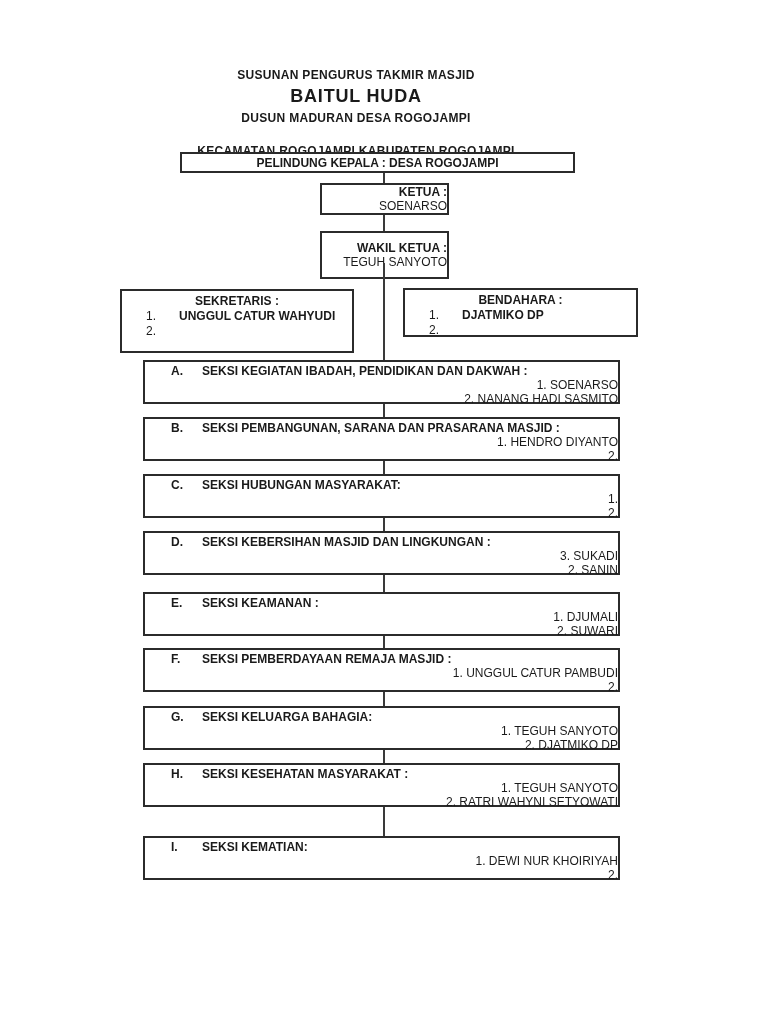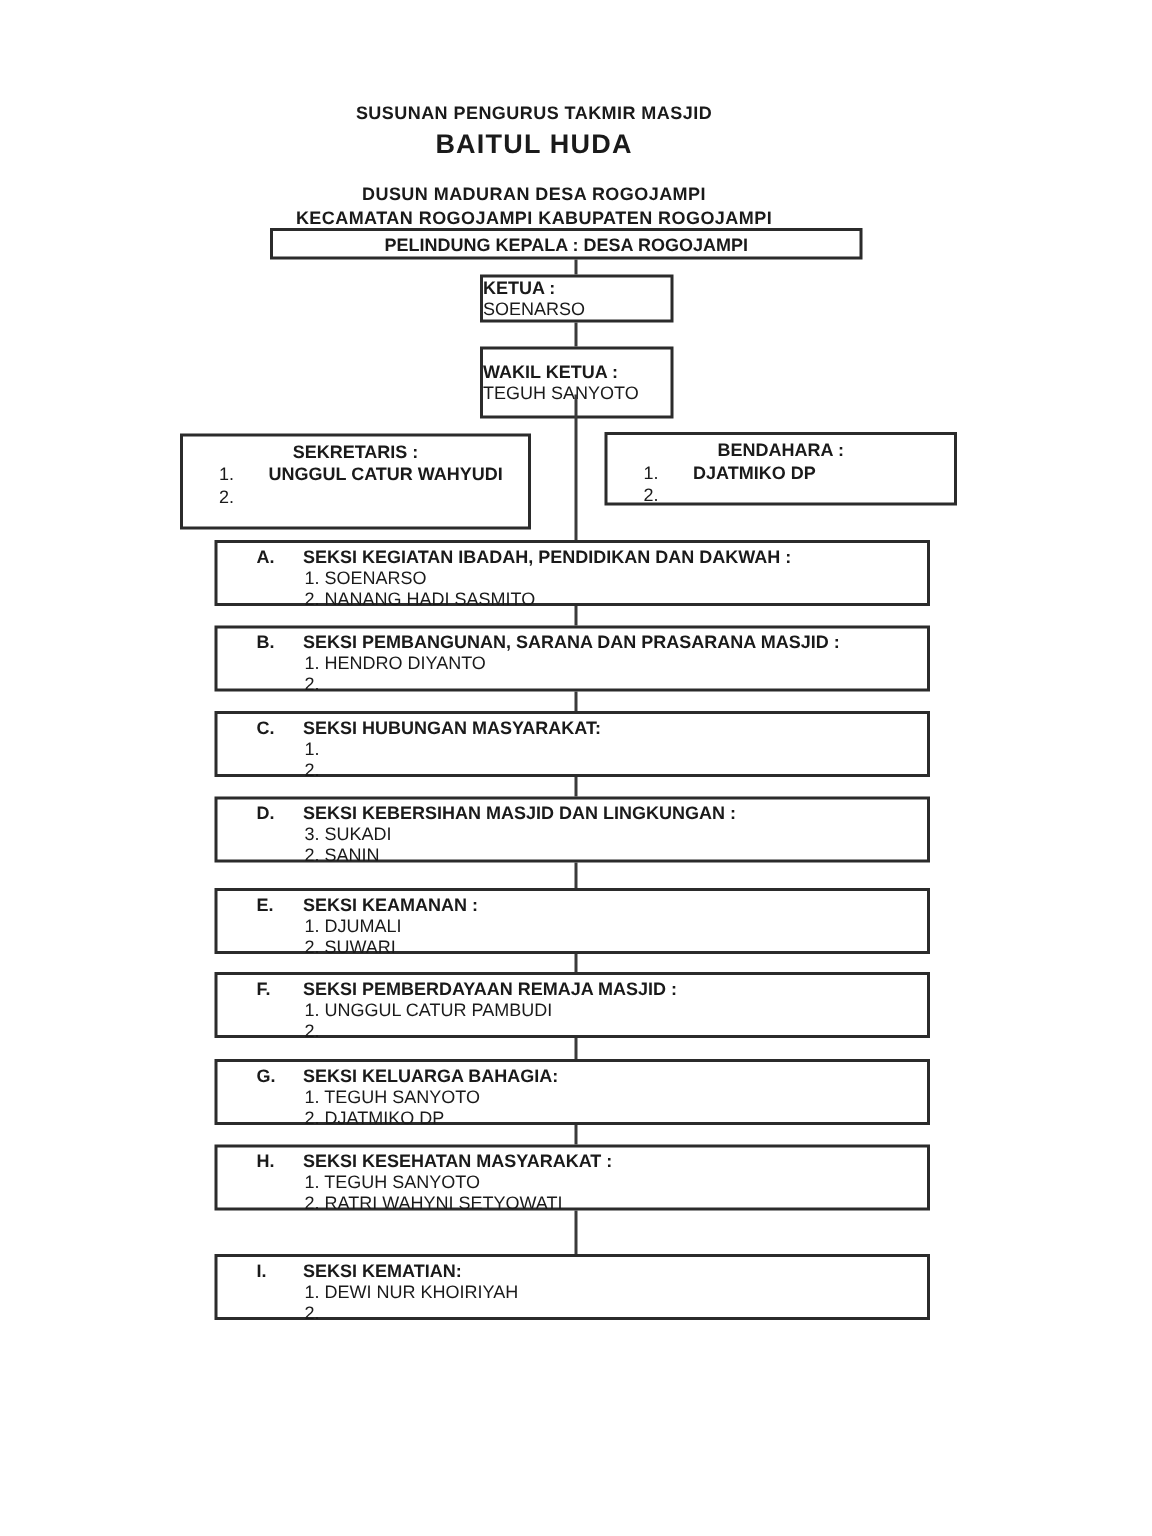--- a/index.html
+++ b/index.html
@@ -17,40 +17,40 @@
   }
   
   .doc-header {
     position: absolute;
     top: 68px; left: 0; width: 712px;
     text-align: center;
     line-height: 1.25;
   }
   .t1 { font-size: 12px; font-weight: bold; letter-spacing: .3px; }
   .t2 { font-size: 18px; font-weight: bold; letter-spacing: .8px; margin-top: 2px; }
-  .t3 { font-size: 12px; font-weight: bold; letter-spacing: .3px; margin-top: 14px; }
-  .t4 { font-size: 12px; font-weight: bold; letter-spacing: .3px; margin-top: 1px; }
+  .t3 { font-size: 12px; font-weight: bold; letter-spacing: .3px; margin-top: 3px; }
+  .t4 { font-size: 12px; font-weight: bold; letter-spacing: .3px; text-decoration: underline; margin-top: 18px; }
 
   
   .obox {
     position: absolute;
     background: #ffffff;
     border: 2px solid #2b2b2b;
     box-sizing: border-box;
     font-size: 12px;
   }
 
   .pelindung {
     left: 180px; top: 152px; width: 395px; height: 21px;
     display: flex; align-items: center; justify-content: center;
     font-weight: bold;
   }
 
   .small-center {
-    text-align: left;
+    text-align: right;
     display: flex; flex-direction: column; justify-content: center;
     line-height: 14px;
   }
   .ketua  { left: 320px; top: 183px; width: 129px; height: 32px; }
   .wakil  { left: 320px; top: 231px; width: 129px; height: 48px; }
   .role-title { font-weight: bold; }
   .role-name  { font-weight: normal; }
 
   .pair-box { line-height: 15px; padding-top: 3px; }
   .sekretaris { left: 120px; top: 289px; width: 234px; height: 64px; }
@@ -67,21 +67,21 @@
     background: #ffffff;
     border: 2px solid #2b2b2b;
     box-sizing: border-box;
     font-size: 12px;
     line-height: 14px;
     padding-top: 2px;
   }
   .section-header { display: flex; padding-left: 26px; font-weight: bold; }
   .section-letter { width: 31px; }
   .section-title  { flex: 1; }
-  .member-line    { padding-left: 58px; }
+  .member-line    { padding-left: 58px; text-align: right; }
 
   
   .connector {
     position: absolute;
     left: 383px; width: 2px;
     background: #3a3a3a;
   }
 </style>
 </head>
 <body>

